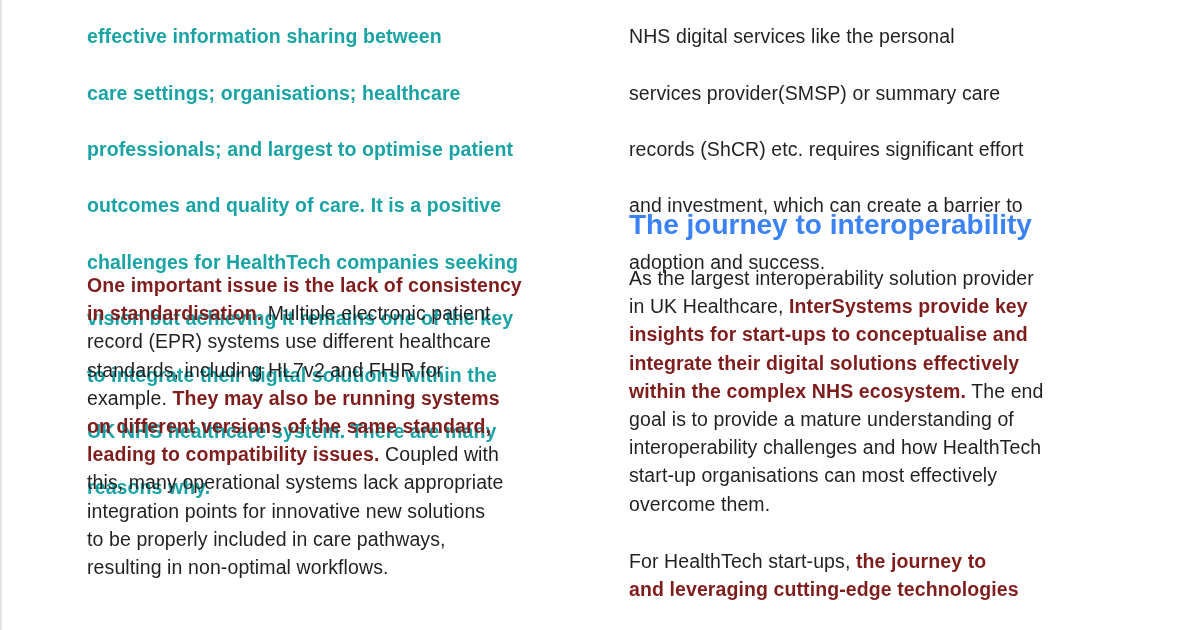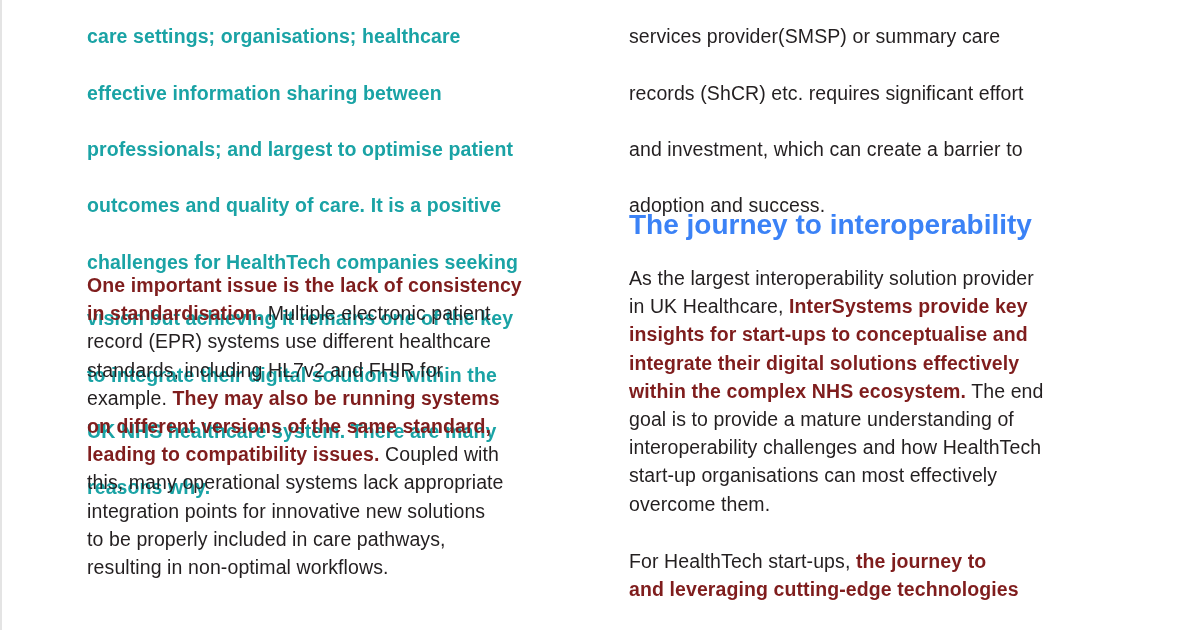--- a/index.html
+++ b/index.html
@@ -38,22 +38,22 @@
     white-space: nowrap;
   }
 </style>
 </head>
 <body>
 
 <div class="left-edge"></div>
 
 <div class="col col-left" style="top:-6px;">
   <p class="para teal">
+    <span class="line">effective information sharing between</span>
     <span class="line">care settings; organisations; healthcare</span>
-    <span class="line">effective information sharing between</span>
     <span class="line">professionals; and largest to optimise patient</span>
     <span class="line">outcomes and quality of care. It is a positive</span>
     <span class="line">challenges for HealthTech companies seeking</span>
     <span class="line">vision but achieving it remains one of the key</span>
     <span class="line">to integrate their digital solutions within the</span>
     <span class="line">UK NHS healthcare system. There are many</span>
     <span class="line">reasons why.</span>
   </p>
 </div>
 
@@ -62,20 +62,21 @@
 </div>
 
 <div class="col col-left" style="top:604px;">
   <p class="para">
     
   </p>
 </div>
 
 <div class="col col-right" style="top:-6px;">
   <p class="para">
+    <span class="line">NHS digital services like the personal</span>
     <span class="line">services provider(SMSP) or summary care</span>
     <span class="line">records (ShCR) etc. requires significant effort</span>
     <span class="line">and investment, which can create a barrier to</span>
     <span class="line">adoption and success.</span>
   </p>
 </div>
 
 <h2 class="heading">The journey to interoperability</h2>
 
 <div class="col col-right" style="top:264px;">

